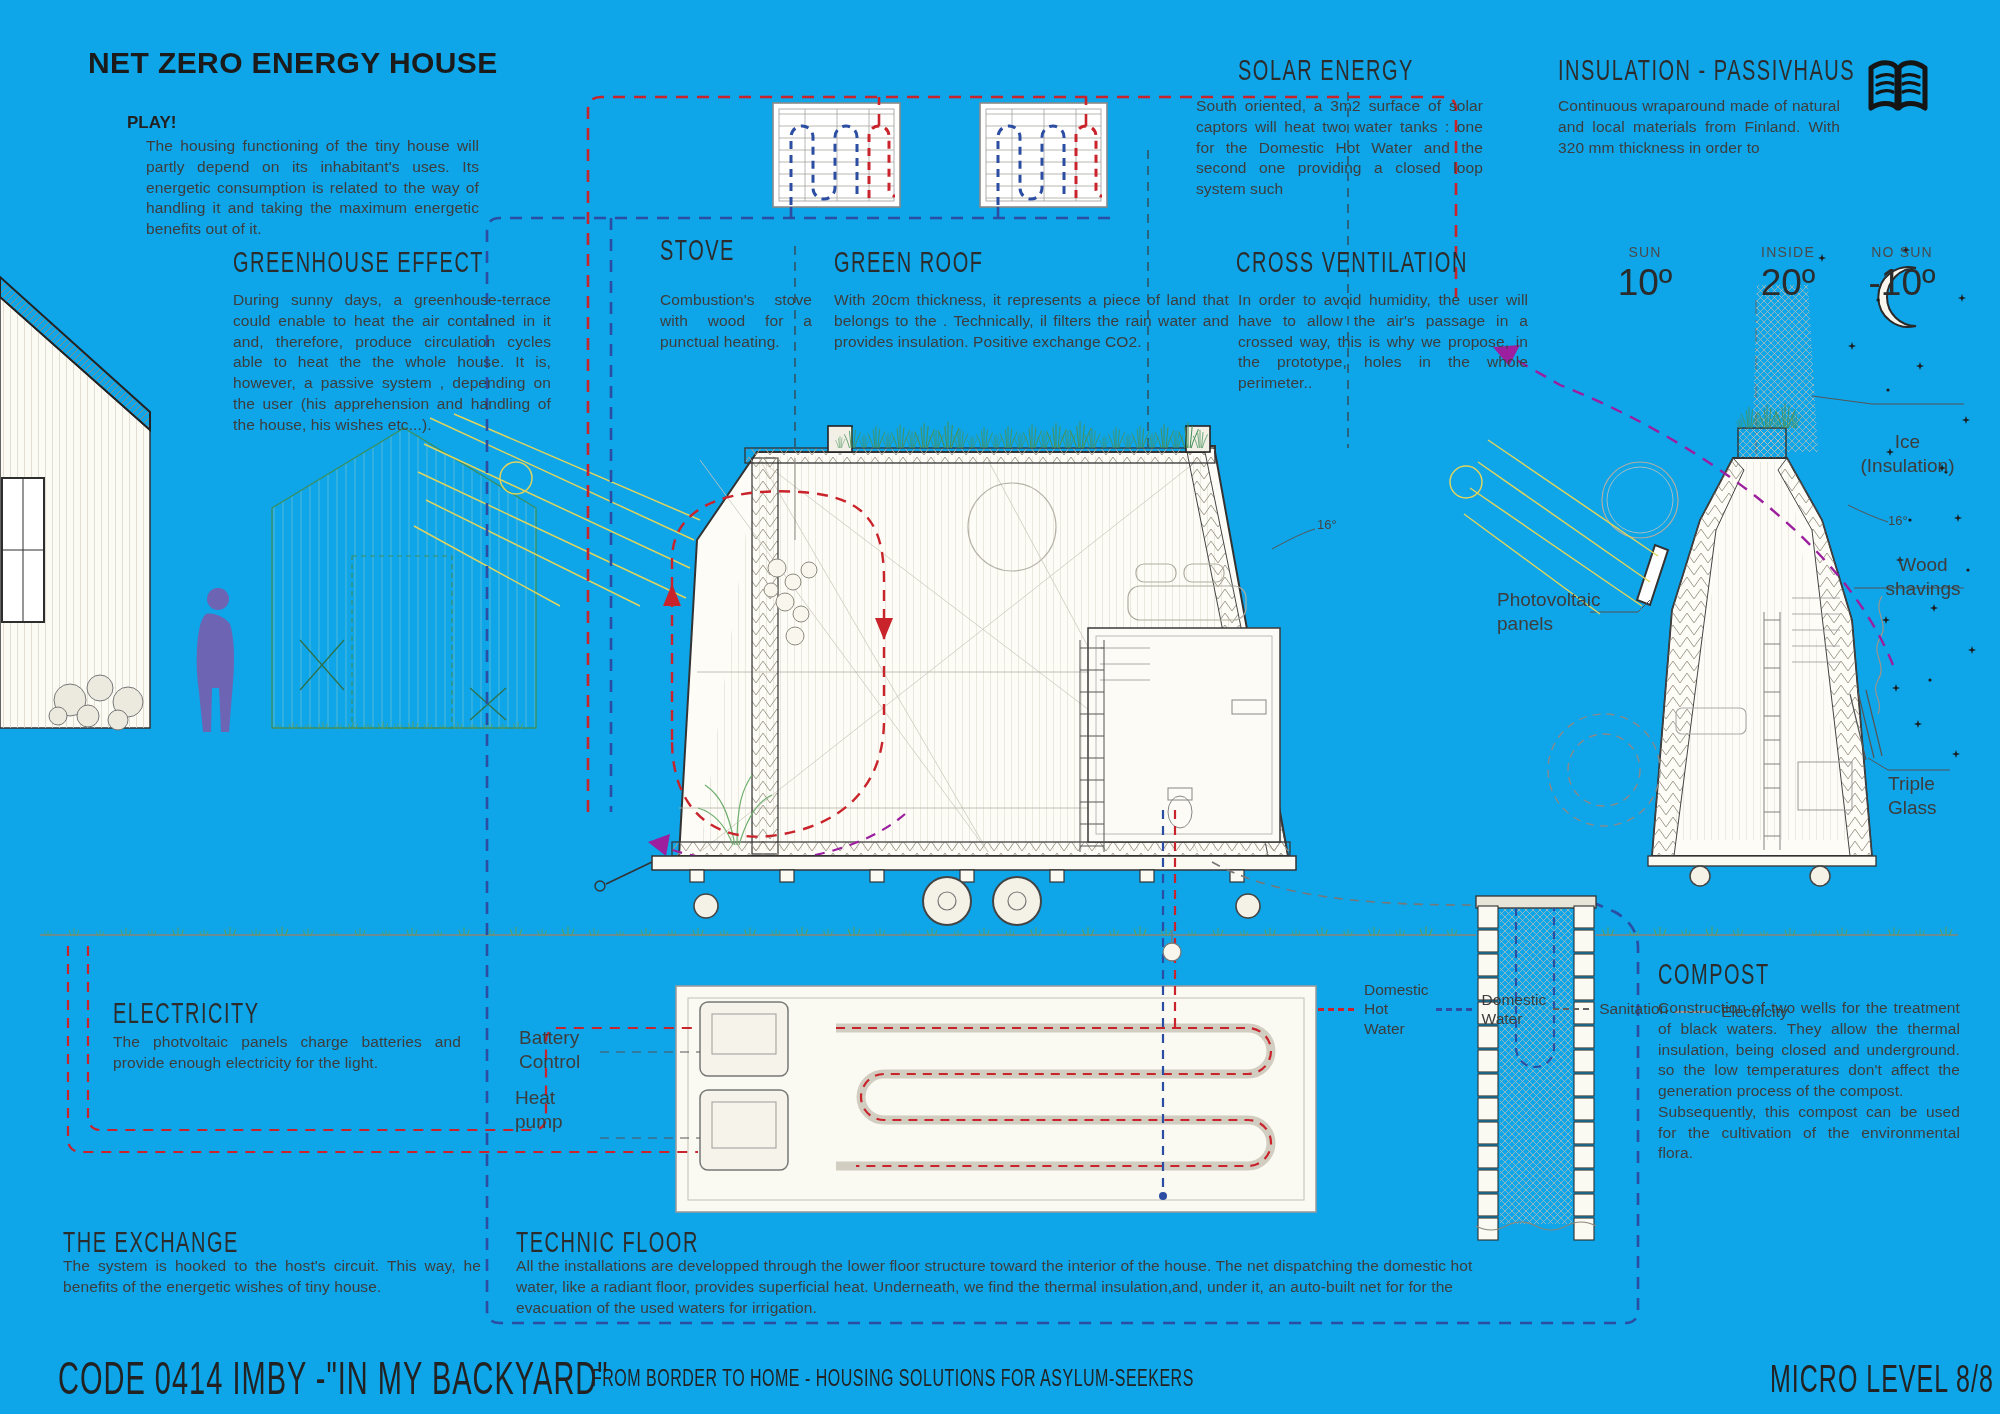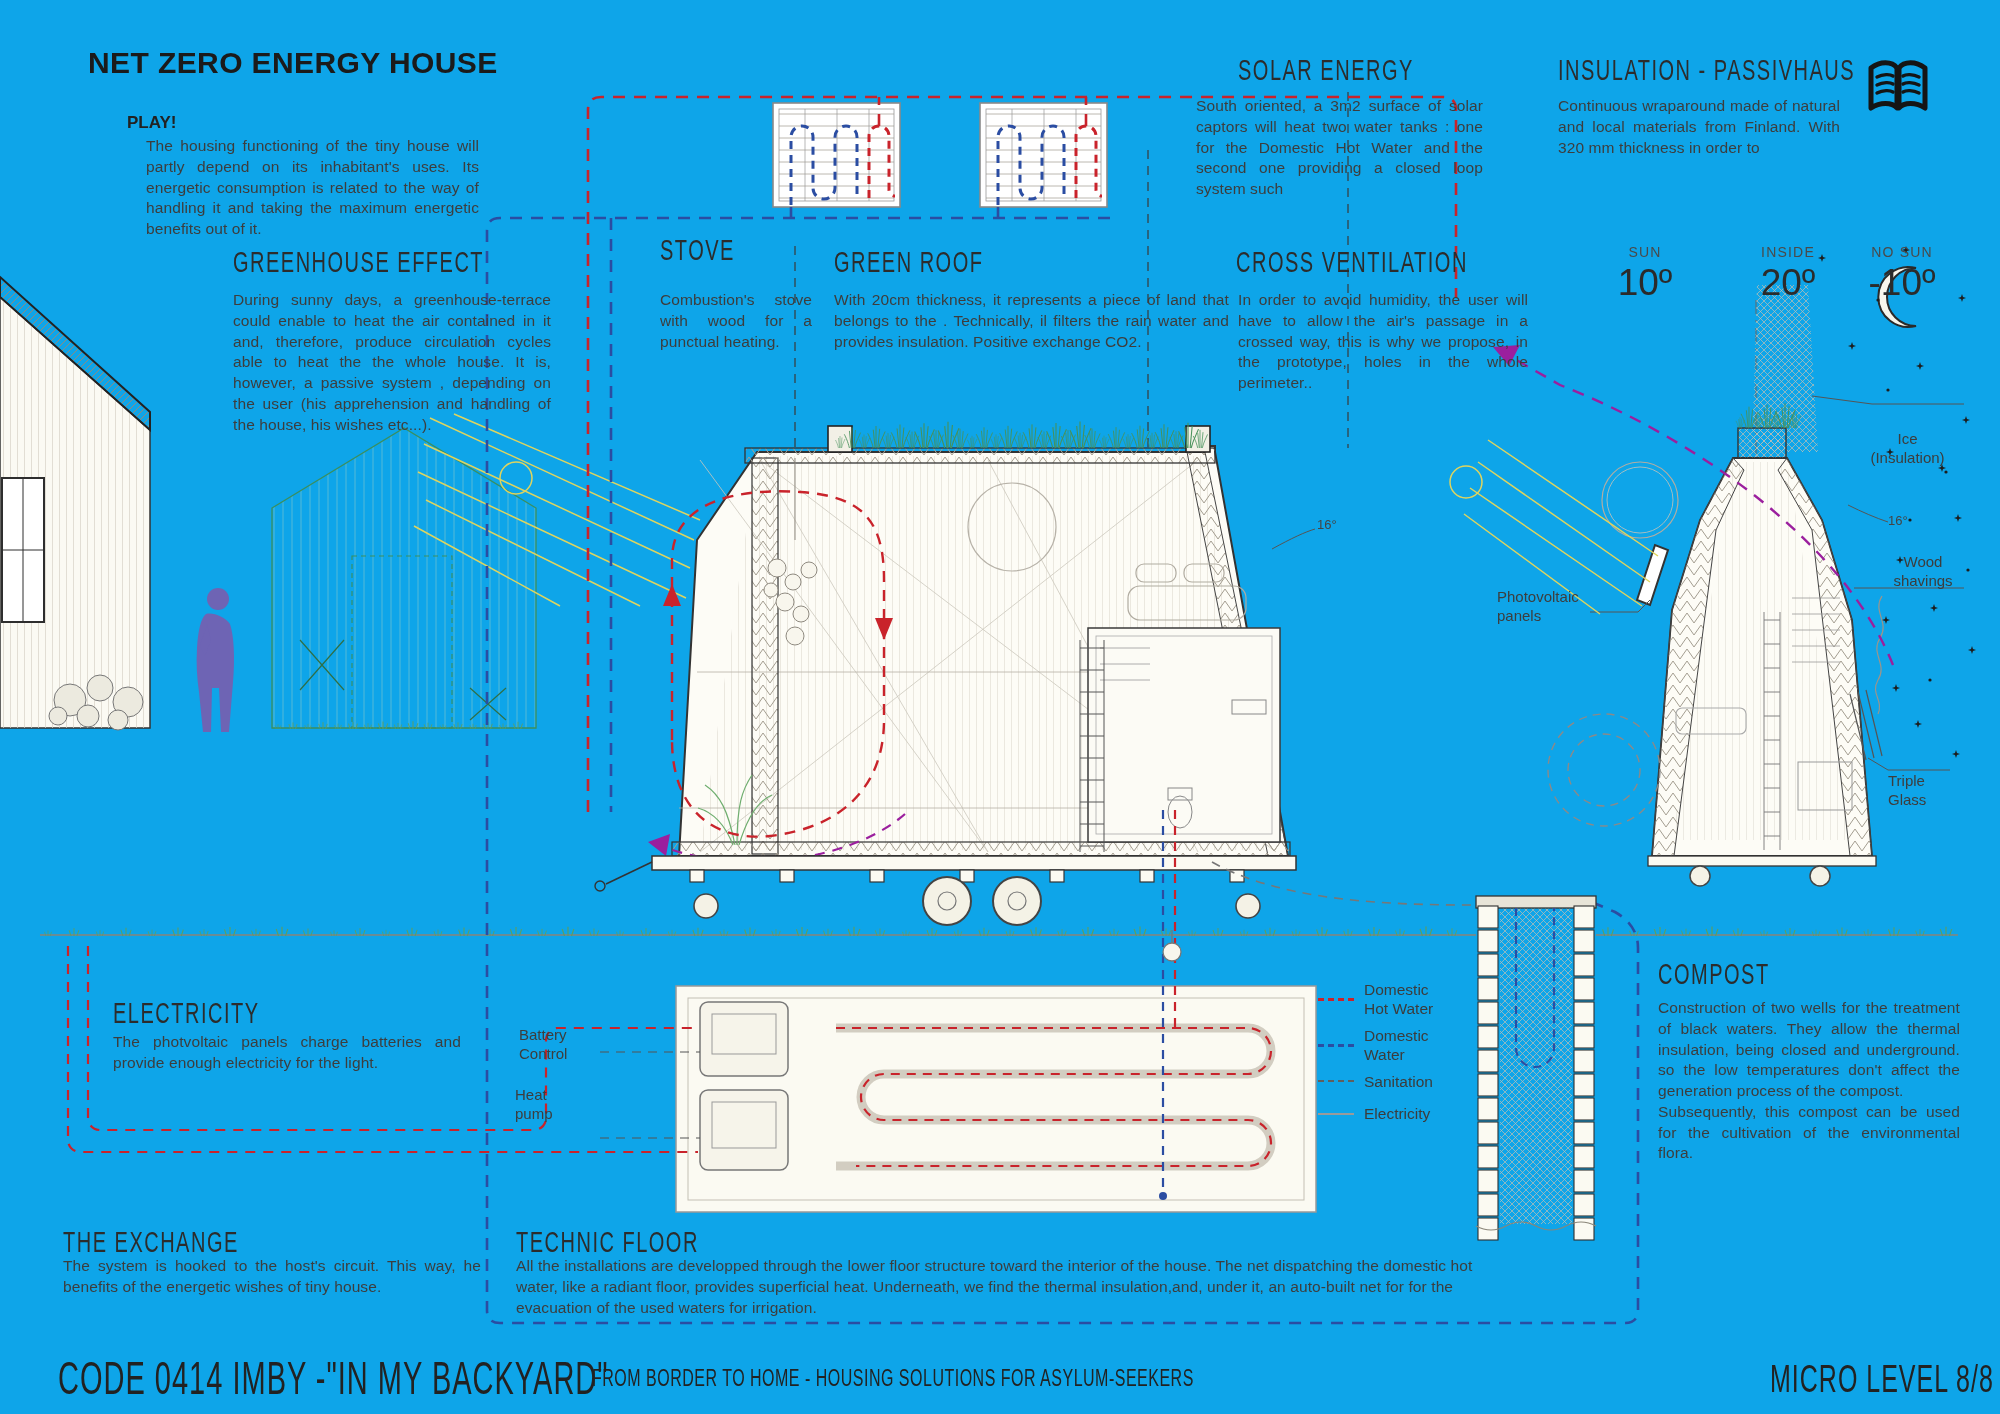--- a/index.html
+++ b/index.html
@@ -6,26 +6,26 @@
   .poster{position:relative;width:2000px;height:1414px;background:#0ea5e9;
           font-family:"Liberation Sans",sans-serif;color:#3c3c3c;overflow:hidden;}
   .art{position:absolute;left:0;top:0;z-index:1;}
   .txt{position:absolute;z-index:2;}
   .title{font-size:30px;font-weight:700;letter-spacing:.4px;color:#1b1b1b;}
   .h2{font-size:17px;font-weight:700;color:#222;}
   .body{font-size:15.5px;line-height:1.34;text-align:justify;color:#3d3d3d;letter-spacing:.1px;}
   .pre{white-space:pre-line;}
   .hh{display:inline-block;transform:scaleY(1.45);transform-origin:top left;
       font-size:20px;letter-spacing:1.5px;font-weight:400;color:#2c2c2c;}
-  .lbl{font-size:15px;line-height:1.25;color:#3d3d3d;}
+  .lbl{font-size:19px;line-height:1.25;color:#3d3d3d;}
   .small{font-size:13px;color:#444;}
   .tempblock{text-align:center;}
   .templabel{font-size:14px;letter-spacing:1.2px;color:#4a4a4a;}
   .tempval{font-size:37px;color:#2b2b2b;margin-top:2px;}
-  .legend{display:flex;flex-direction:column;gap:7px;}
+  .legend{display:flex;flex-direction:row;gap:7px;}
   .lrow{display:flex;align-items:center;gap:10px;}
   .sw{width:36px;flex:0 0 36px;height:0;}
   .sw.lg0{border-top:3px dashed #c9232b;}
   .sw.lg1{border-top:3px dashed #2b4da2;}
   .sw.lg2{border-top:2px dashed #5f5f5f;}
   .sw.lg3{border-top:2px solid #9a9a9a;}
   .ltxt{font-size:15.5px;line-height:1.25;}
   .foot{display:inline-block;transform-origin:top left;color:#222;}
   .foot.code{font-size:29px;transform:scaleY(1.6);letter-spacing:1px;}
   .foot.tag{font-size:16px;transform:scaleY(1.45);letter-spacing:.5px;}

